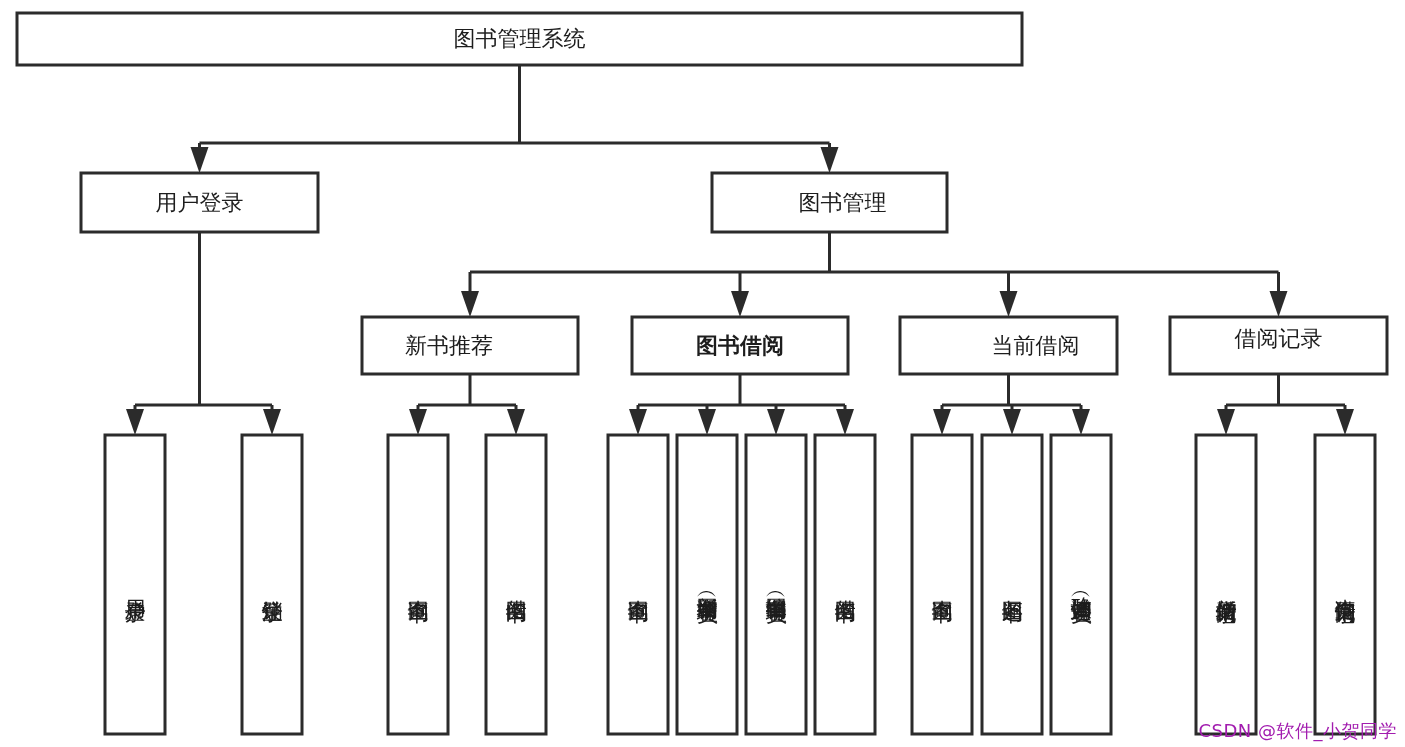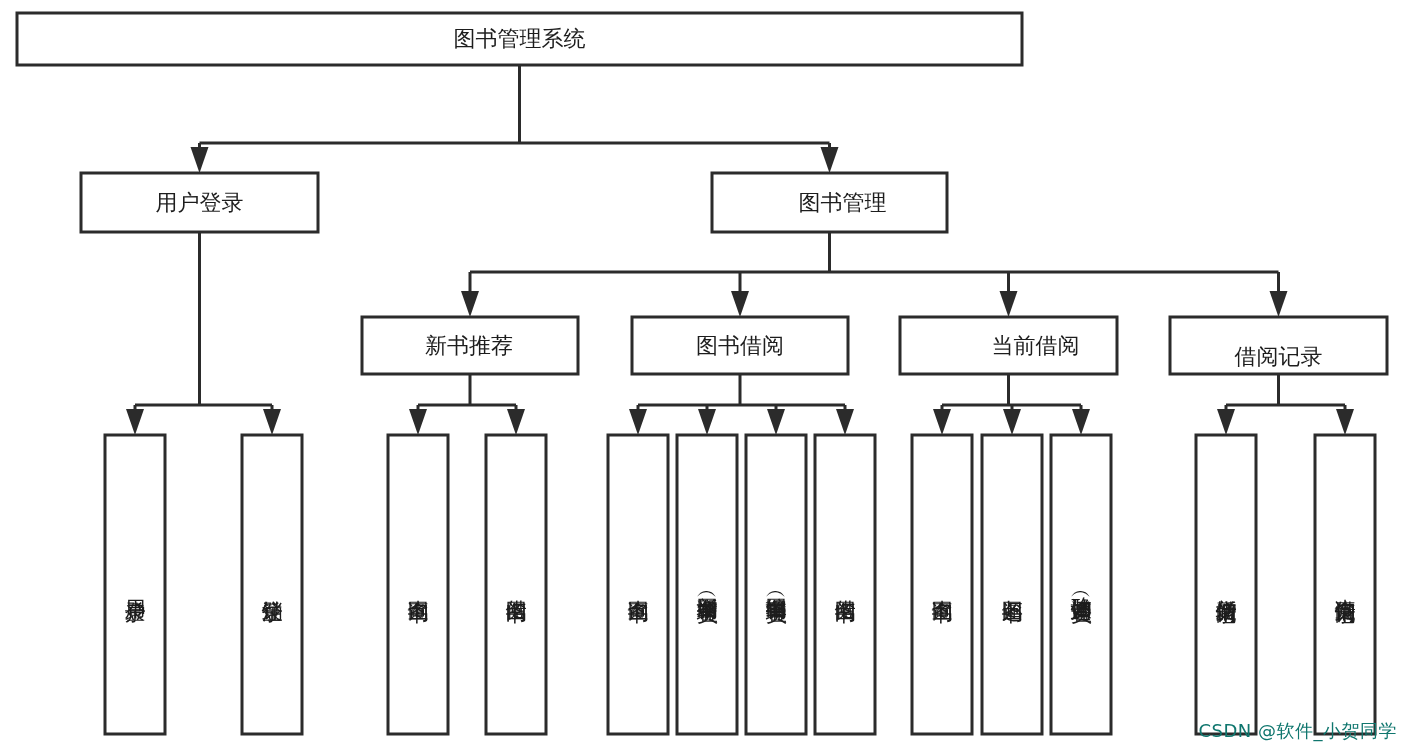--- a/index.html
+++ b/index.html
@@ -34,21 +34,21 @@
     justify-content:center;
     font-size:22px;
     color:#1d1d1d;
     white-space:nowrap;
     pointer-events:none;
   }
   #watermark{
     position:absolute;
     right:8px;bottom:4px;
     font-size:18px;
-    color:#0f766e;
+    color:#a21caf;
     letter-spacing:0.5px;
     white-space:nowrap;
   }
 </style>
 </head>
 <body>
 
 <div id="diagram-root">
 
   <svg id="tree-svg" viewBox="0 0 1405 747">
@@ -127,24 +127,24 @@
         <rect x="1051" y="435" width="60" height="299" class="node-box"></rect>
         <rect x="1196" y="435" width="60" height="299" class="node-box"></rect>
         <rect x="1315" y="435" width="60" height="299" class="node-box"></rect>
       </g>
   </svg>
 
   <div id="labels-layer">
       <div class="hlabel-wrap" style="left: 17px; top: 13px; width: 1005px; height: 52px;">图书管理系统</div>
       <div class="hlabel-wrap" style="left: 81px; top: 173px; width: 237px; height: 59px;">用户登录</div>
       <div class="hlabel-wrap" style="left: 712px; top: 173px; width: 235px; height: 59px; padding-left: 13px;">图书管理</div>
-      <div class="hlabel-wrap" style="left: 362px; top: 317px; width: 214px; height: 57px;">新书推荐</div>
-      <div class="hlabel-wrap" style="left: 632px; top: 317px; width: 216px; height: 57px;">图书借阅</div>
+      <div class="hlabel-wrap" style="left: 342px; top: 317px; width: 214px; height: 57px;">新书推荐</div>
+      <div class="hlabel-wrap" style="left: 632px; top: 317px; width: 216px; height: 57px; font-weight: bold;">图书借阅</div>
       <div class="hlabel-wrap" style="left: 900px; top: 317px; width: 217px; height: 57px; padding-left: 27px;">当前借阅</div>
-      <div class="hlabel-wrap" style="left: 1170px; top: 335px; width: 217px; height: 44px;">借阅记录</div>
+      <div class="hlabel-wrap" style="left: 1170px; top: 317px; width: 217px; height: 44px;">借阅记录</div>
       <div class="vlabel-wrap" style="left: 105px; top: 435px; width: 60px; height: 299px;">用户登录</div>
       <div class="vlabel-wrap" style="left: 242px; top: 435px; width: 60px; height: 299px;">注销登录</div>
       <div class="vlabel-wrap" style="left: 388px; top: 435px; width: 60px; height: 299px;">查询图书</div>
       <div class="vlabel-wrap" style="left: 486px; top: 435px; width: 60px; height: 299px;">借阅图书</div>
       <div class="vlabel-wrap" style="left: 608px; top: 435px; width: 60px; height: 299px;">查询图书</div>
       <div class="vlabel-wrap" style="left: 677px; top: 435px; width: 60px; height: 299px;">新增图书（管理员）</div>
       <div class="vlabel-wrap" style="left: 746px; top: 435px; width: 60px; height: 299px;">编辑图书（管理员）</div>
       <div class="vlabel-wrap" style="left: 815px; top: 435px; width: 60px; height: 299px;">借阅图书</div>
       <div class="vlabel-wrap" style="left: 912px; top: 435px; width: 60px; height: 299px;">查询图书</div>
       <div class="vlabel-wrap" style="left: 982px; top: 435px; width: 60px; height: 299px;">归还图书</div>

